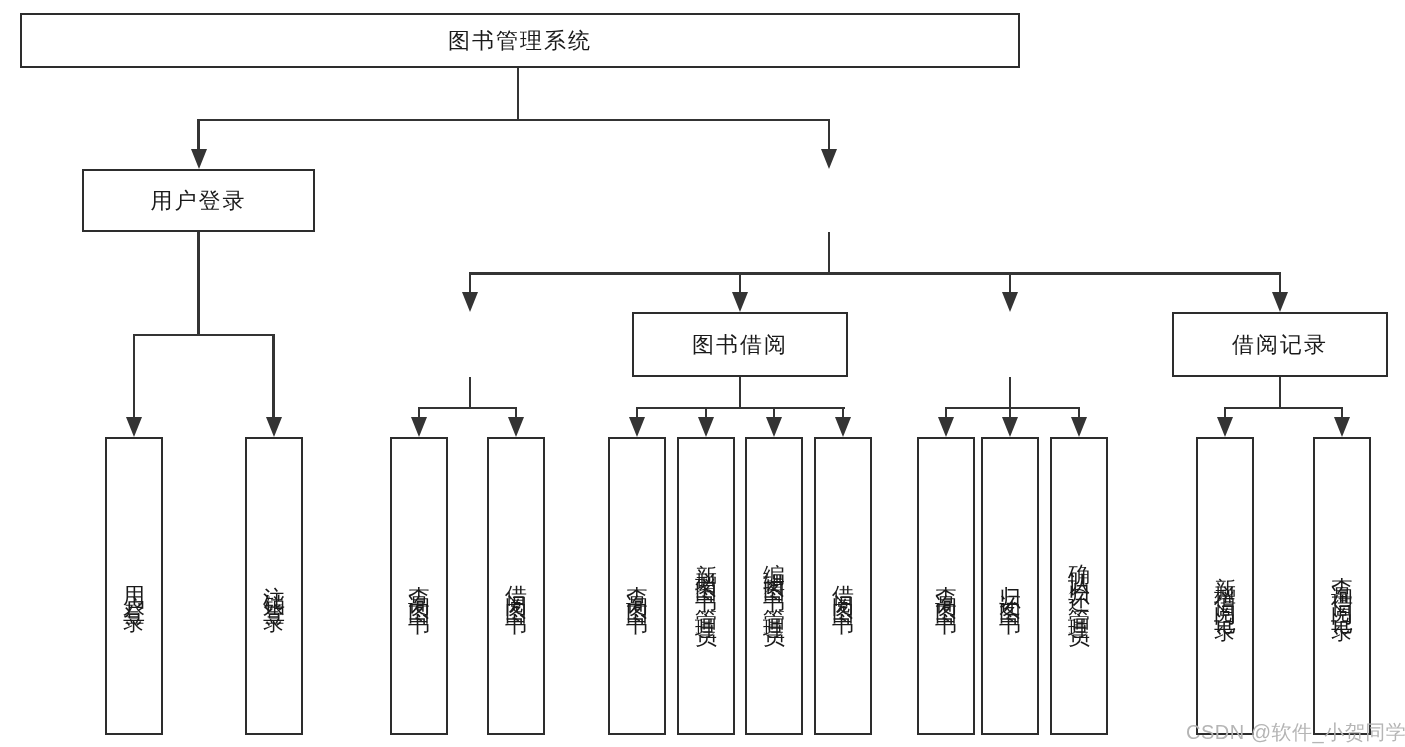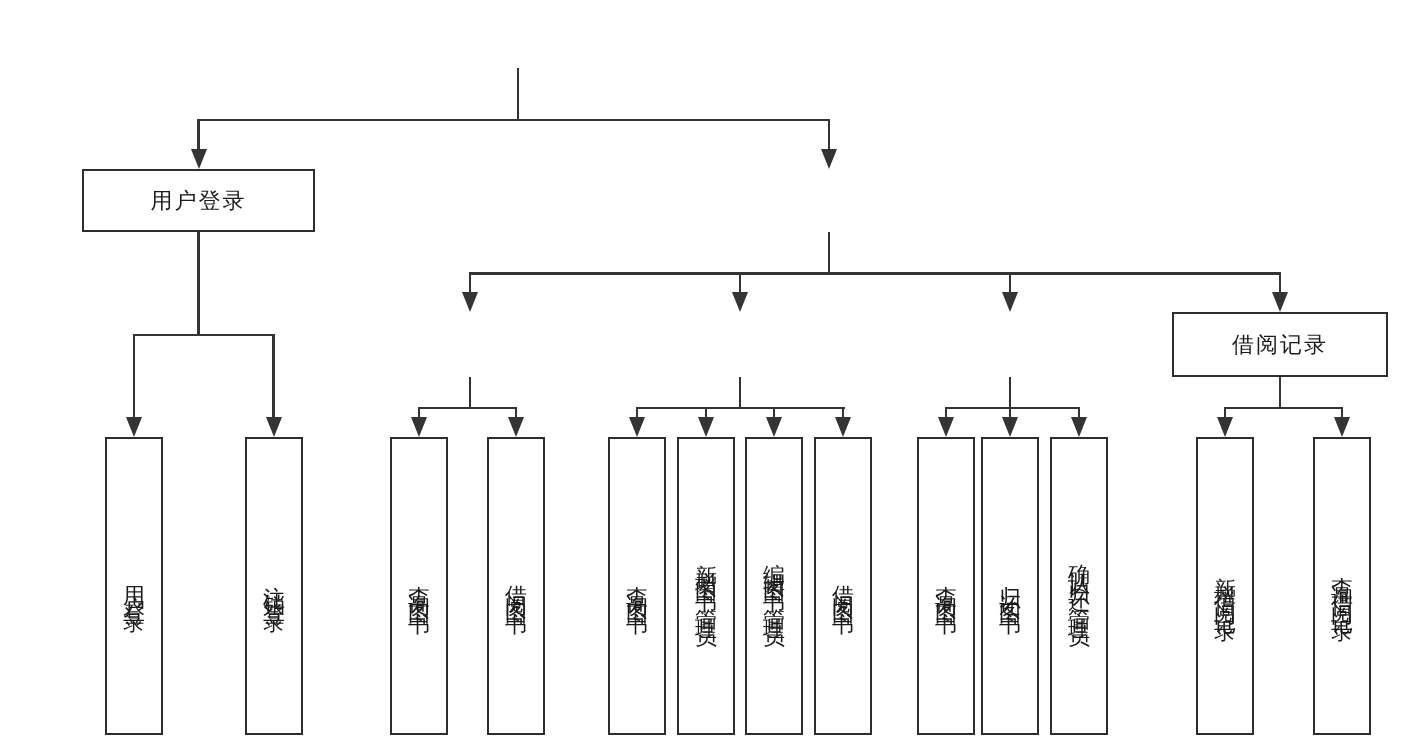--- a/index.html
+++ b/index.html
@@ -55,20 +55,23 @@
     white-space: nowrap;
     color: var(--watermark, #b5b5b5);
     z-index: 5;
   }
 </style>
 </head>
 <body>
 
 <div class="diagram">
 
+  <div class="node" style="left:20px; top:13px; width:1000px; height:55px;">
+    <span class="hlabel">图书管理系统</span>
+  </div>
 
   <div class="line" style="left:516.75px; top:68px; width:2.5px; height:51px;"></div>
   <div class="line" style="left:197.25px; top:118.5px; width:633px; height:2.5px;"></div>
   <div class="line" style="left:197.25px; top:118.5px; width:2.5px; height:34px;"></div>
   <div class="line" style="left:827.75px; top:118.5px; width:2.5px; height:34px;"></div>
   <div class="arrow" style="left:190.5px; top:149px;"></div>
   <div class="arrow" style="left:821px; top:149px;"></div>
 
   <div class="node" style="left:82px; top:169px; width:233px; height:63px;">
     <span class="hlabel">用户登录</span>
@@ -85,20 +88,23 @@
   <div class="line" style="left:468.75px; top:272px; width:812.5px; height:2.5px;"></div>
   <div class="line" style="left:468.75px; top:272px; width:2.5px; height:24px;"></div>
   <div class="line" style="left:738.75px; top:272px; width:2.5px; height:24px;"></div>
   <div class="line" style="left:1008.75px; top:272px; width:2.5px; height:24px;"></div>
   <div class="line" style="left:1278.75px; top:272px; width:2.5px; height:24px;"></div>
   <div class="arrow" style="left:462px; top:292px;"></div>
   <div class="arrow" style="left:732px; top:292px;"></div>
   <div class="arrow" style="left:1002px; top:292px;"></div>
   <div class="arrow" style="left:1272px; top:292px;"></div>
 
+  <div class="node" style="left:632px; top:312px; width:216px; height:65px;">
+    <span class="hlabel">图书借阅</span>
+  </div>
   <div class="node" style="left:1172px; top:312px; width:216px; height:65px;">
     <span class="hlabel">借阅记录</span>
   </div>
 
   <div class="line" style="left:468.75px; top:377px; width:2.5px; height:31px;"></div>
   <div class="line" style="left:417.75px; top:406.5px; width:99.5px; height:2.5px;"></div>
   <div class="line" style="left:417.75px; top:406.5px; width:2.5px; height:13px;"></div>
   <div class="line" style="left:514.75px; top:406.5px; width:2.5px; height:13px;"></div>
   <div class="arrow" style="left:411px; top:417px;"></div>
   <div class="arrow" style="left:508px; top:417px;"></div>
@@ -167,14 +173,15 @@
     <span class="vlabel">确认归还（管理员）</span>
   </div>
 
   <div class="node" style="left:1196px; top:437px; width:58px; height:298px;">
     <span class="vlabel">新增借阅记录</span>
   </div>
   <div class="node" style="left:1313px; top:437px; width:58px; height:298px;">
     <span class="vlabel">查询借阅记录</span>
   </div>
 
+  <div class="watermark">CSDN @软件_小贺同学</div>
 
 </div>
 
 </body></html>

